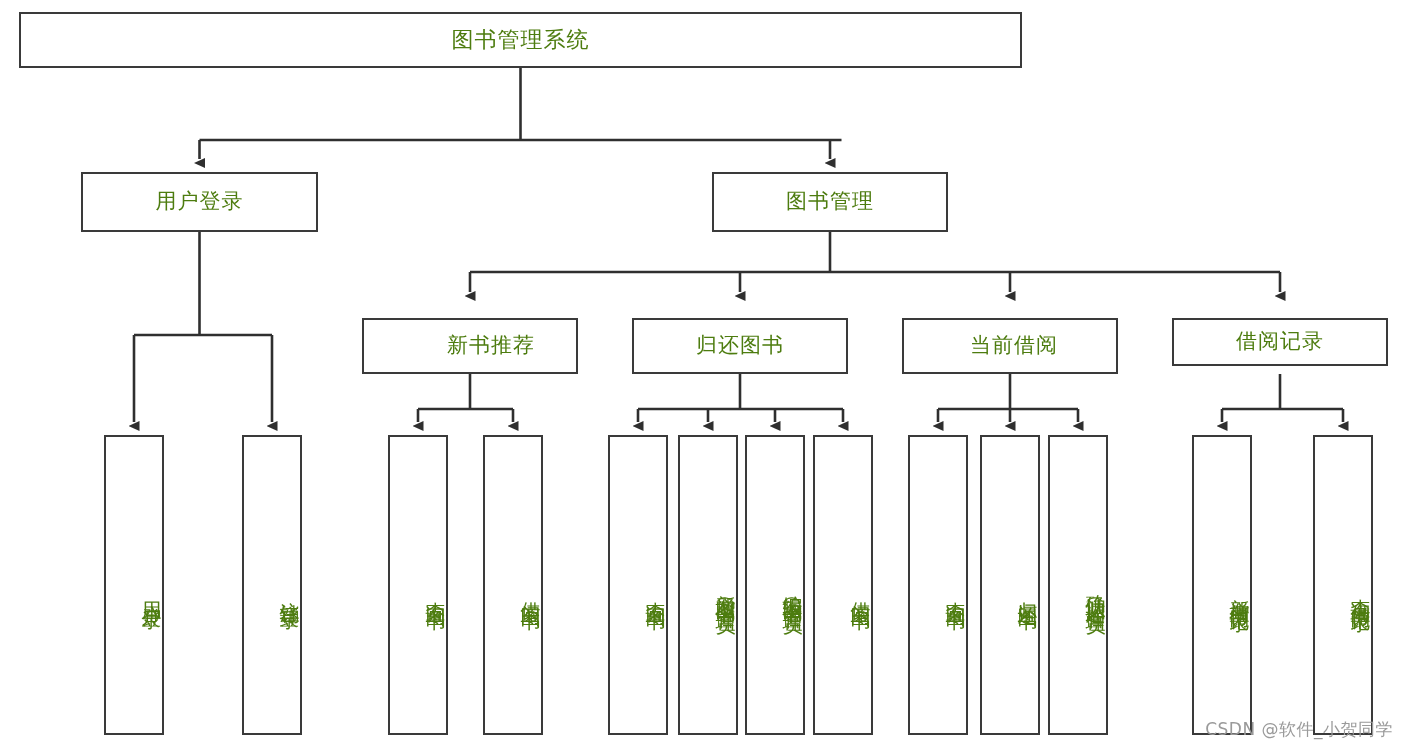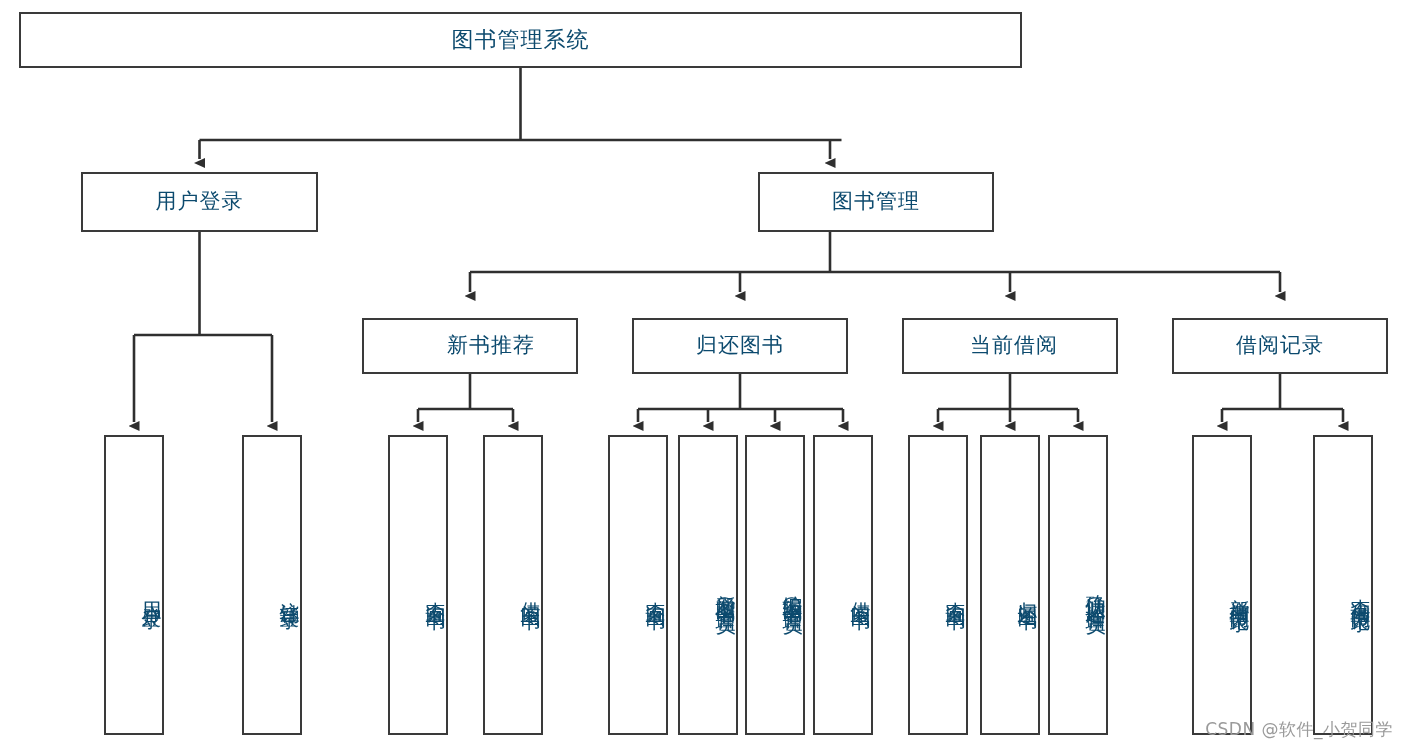--- a/index.html
+++ b/index.html
@@ -18,21 +18,21 @@
   }
   
   .node {
     position: absolute;
     box-sizing: border-box;
     background: #ffffff;
     border: 2.5px solid #3a3a3a;
     display: flex;
     align-items: center;
     justify-content: center;
-    color: #0c4a6e;
+    color: #4d7c0f;
   }
   .node.horiz {
     font-size: 21px;
     letter-spacing: 1px;
     line-height: 1.2;
     white-space: nowrap;
   }
   .node.root {
     font-size: 22px;
   }
@@ -129,34 +129,34 @@
     </g>
   </svg>
 
   <div class="node horiz root" style="left:19px; top:12px; width:1003px; height:56px;">
     <span>图书管理系统</span>
   </div>
 
   <div class="node horiz" style="left:81px; top:172px; width:237px; height:60px;">
     <span>用户登录</span>
   </div>
-  <div class="node horiz" style="left:712px; top:172px; width:236px; height:60px;margin-left:46px;">
+  <div class="node horiz" style="left:712px; top:172px; width:236px; height:60px;">
     <span>图书管理</span>
   </div>
 
   <div class="node horiz" style="left:362px; top:318px; width:216px; height:56px;padding-left:42px;">
     <span>新书推荐</span>
   </div>
   <div class="node horiz" style="left:632px; top:318px; width:216px; height:56px;">
     <span>归还图书</span>
   </div>
   <div class="node horiz" style="left:902px; top:318px; width:216px; height:56px;padding-left:8px;">
     <span>当前借阅</span>
   </div>
-  <div class="node horiz" style="left:1172px; top:318px; width:216px; height:56px;">
+  <div class="node horiz" style="left:1172px; top:318px; width:216px; height:48px;">
     <span>借阅记录</span>
   </div>
 
   <div class="node vert" style="left:104px; top:435px; width:60px; height:300px;">
     <span class="vtext">用户登录</span>
   </div>
   <div class="node vert" style="left:242px; top:435px; width:60px; height:300px;">
     <span class="vtext">注销登录</span>
   </div>
   <div class="node vert" style="left:388px; top:435px; width:60px; height:300px;">

